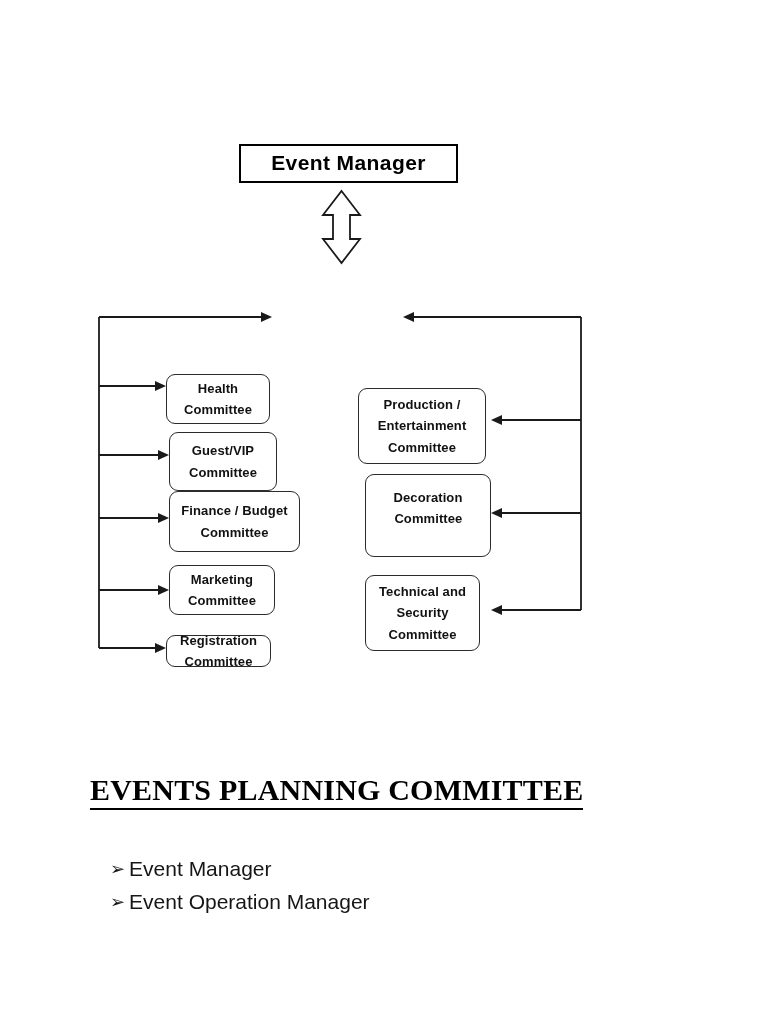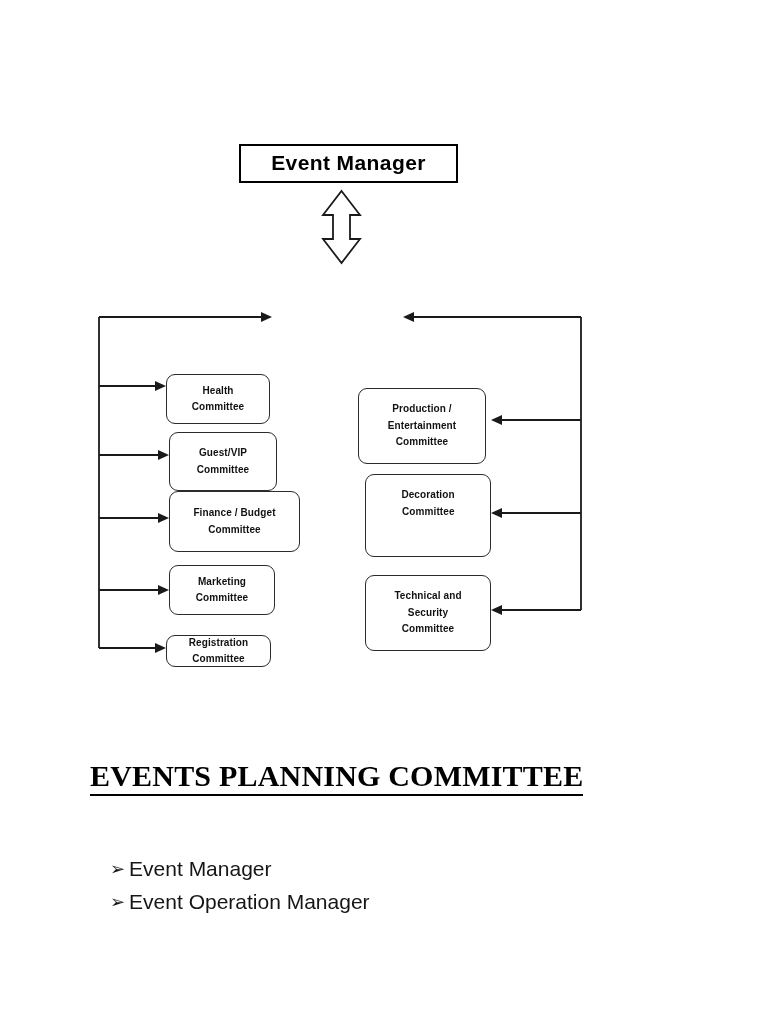--- a/index.html
+++ b/index.html
@@ -65,21 +65,21 @@
     width: 131px;
     height: 93px;
     font-size: 15.5px;
     line-height: 1.72;
   }
 
   
   .node.committee {
     border: 1.4px solid #2b2b2b;
     border-radius: 9px;
-    font-size: 10px;
+    font-size: 13px;
     line-height: 1.65;
     font-weight: bold;
     letter-spacing: 0.1px;
     color: #111111;
   }
   .node.committee .label {
     padding: 0 4px;
   }
   
   .node.committee.text-top {
@@ -91,33 +91,33 @@
   }
 
   #node-health        { left: 166px; top: 374px; width: 104px; height: 50px; }
   #node-guest-vip     { left: 169px; top: 432px; width: 108px; height: 59px; }
   #node-finance       { left: 169px; top: 491px; width: 131px; height: 61px; }
   #node-marketing     { left: 169px; top: 565px; width: 106px; height: 50px; }
   #node-registration  { left: 166px; top: 635px; width: 105px; height: 32px; }
 
   #node-production    { left: 358px; top: 388px; width: 128px; height: 76px; }
   #node-decoration    { left: 365px; top: 474px; width: 126px; height: 83px; }
-  #node-technical     { left: 365px; top: 575px; width: 126px; height: 76px; }
+  #node-technical     { left: 365px; top: 575px; width: 115px; height: 76px; }
 
   
   #bottom-section {
     position: absolute;
     left: 0;
     top: 740px;
     width: 768px;
   }
   #section-heading {
     position: absolute;
     left: 90px;
-    top: 19px;
+    top: 33px;
     font-family: "Liberation Serif", serif;
     font-size: 30px;
     font-weight: bold;
     letter-spacing: 0.2px;
     color: #000000;
     border-bottom: 2px solid #000000;
     padding-bottom: 1px;
     display: inline-block;
     white-space: nowrap;
   }

